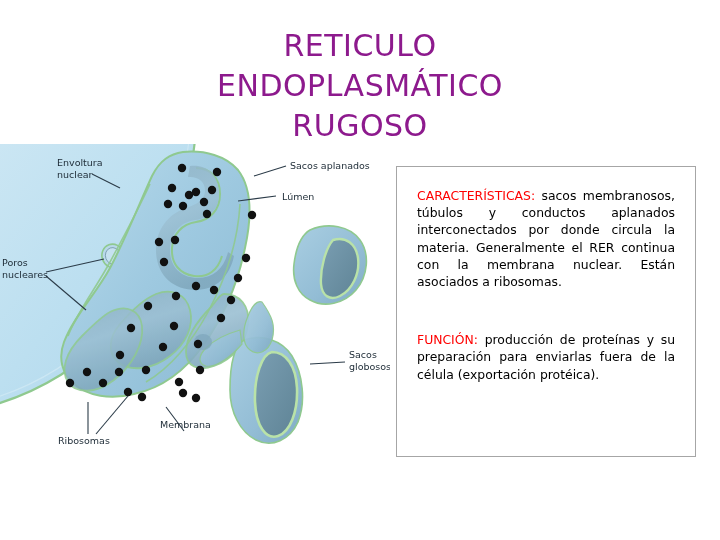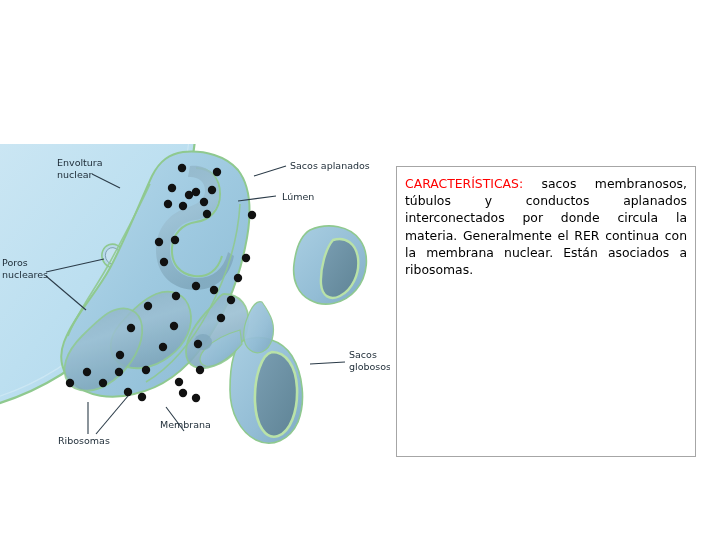--- a/index.html
+++ b/index.html
@@ -47,37 +47,42 @@
   #infobox{
     position:absolute;
     left:396px;top:166px;
     width:300px;height:291px;
     box-sizing:border-box;
     border:1px solid #a6a6a6;
     background:#ffffff;
     padding:8px 8px 6px 8px;
   }
   #infobox p{
-    margin:0;
+    margin:12px;
     font-family:"DejaVu Sans", sans-serif;
     font-size:12.4px;
     line-height:17.2px;
     color:#000000;
     text-align:justify;
     text-justify:inter-word;
   }
   #infobox p.spacer{height:17px;}
   .kw{color:#ff0000;}
   .bodytxt{color:#000000;}
 </style>
 </head>
 <body>
 
 <div id="slide">
 
+  <div id="title">
+    <span class="tline">RETICULO</span>
+    <span class="tline">ENDOPLASMÁTICO</span>
+    <span class="tline">RUGOSO</span>
+  </div>
 
   <div id="figure">
     <svg width="390" height="320" viewBox="0 0 390 320" xmlns="http://www.w3.org/2000/svg">
       <defs>
         <linearGradient id="gNuc" x1="0" y1="0" x2="1" y2="1">
           <stop offset="0%" stop-color="#cfe8f4"></stop>
           <stop offset="55%" stop-color="#bcdff0"></stop>
           <stop offset="100%" stop-color="#aed6ec"></stop>
         </linearGradient>
         <linearGradient id="gCis" x1="0" y1="0" x2="1" y2="1">
@@ -266,15 +271,18 @@
 
       </g>
     </svg>
   </div>
 
   <div id="infobox">
     <p>
       <span class="kw">CARACTERÍSTICAS:</span><span class="bodytxt"> sacos membranosos, túbulos y conductos aplanados interconectados por donde circula la materia. Generalmente el RER continua con la membrana nuclear. Están asociados a ribosomas.</span>
     </p>
     <p class="spacer"></p>
+    <p>
+      <span class="kw">FUNCIÓN:</span><span class="bodytxt"> producción de proteínas y su preparación para enviarlas fuera de la célula (exportación protéica).</span>
+    </p>
   </div>
 
 </div>
 
 </body></html>

